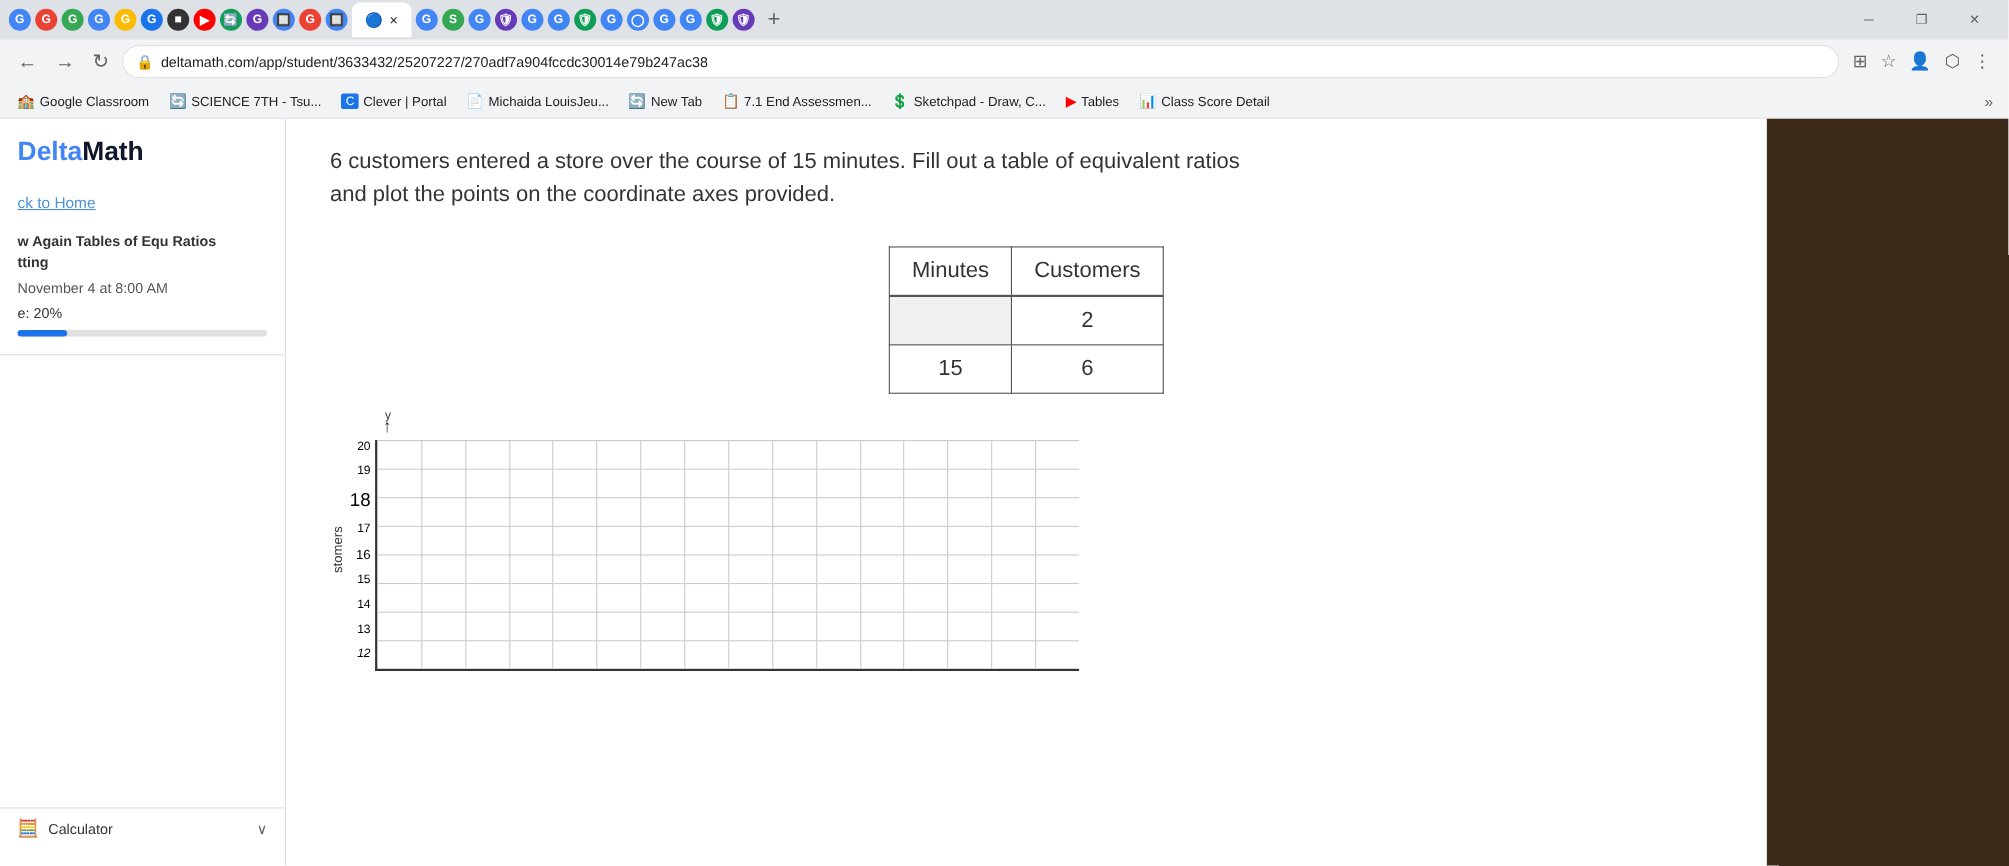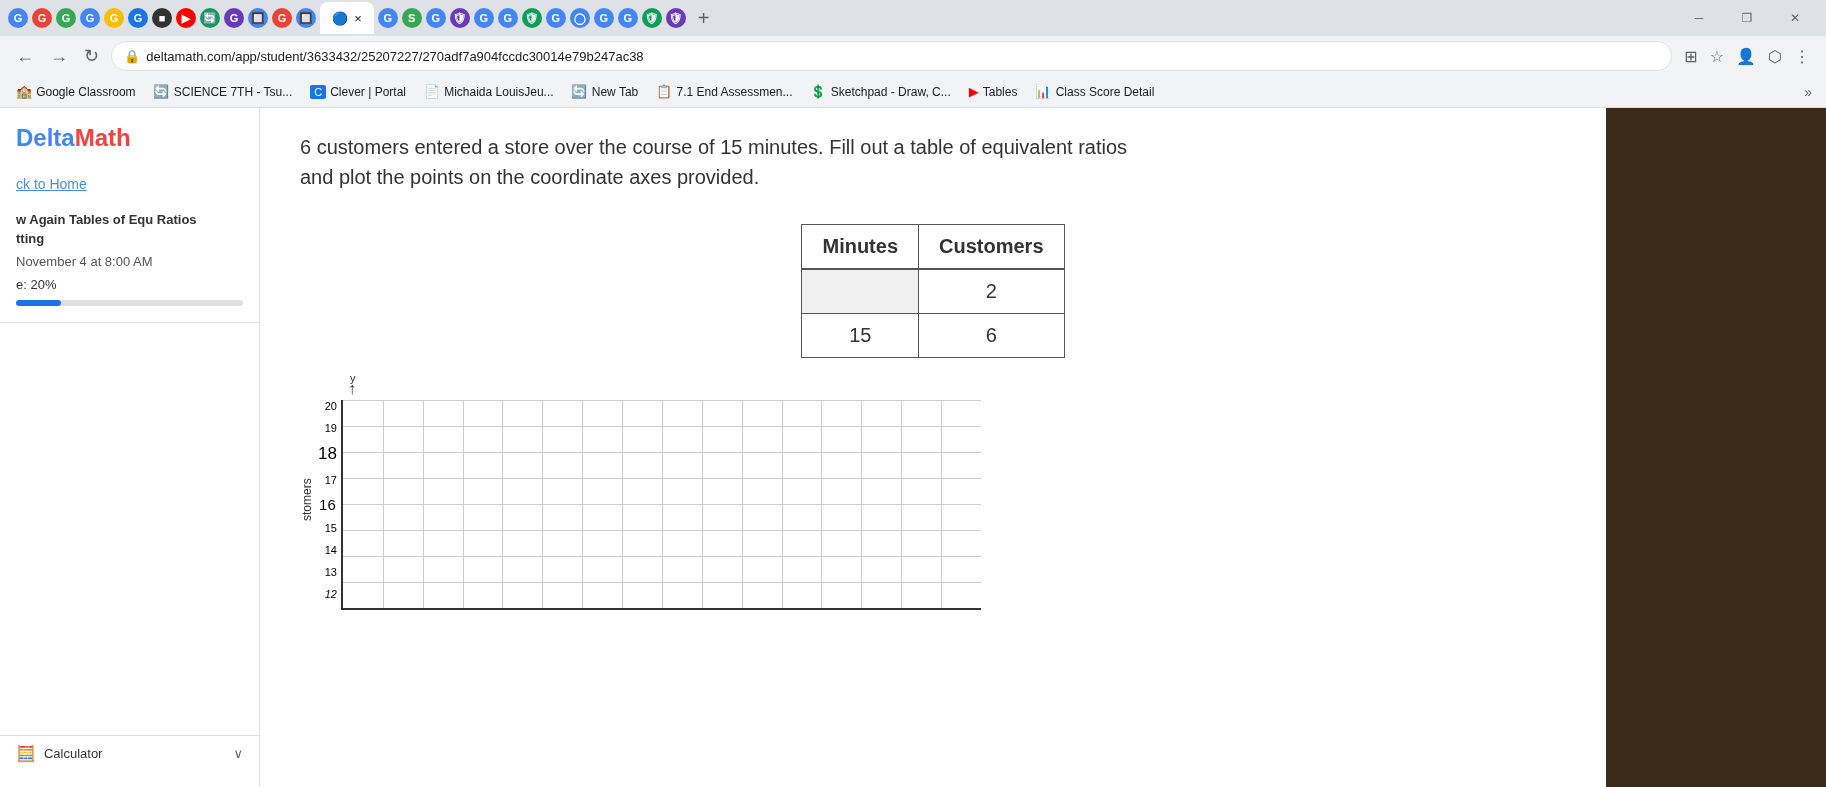--- a/index.html
+++ b/index.html
@@ -105,21 +105,21 @@
     .content-area { flex: 1; background: #fff; overflow: auto; padding: 24px 40px; position: relative; }
 
     
     .problem-text { font-size: 20px; color: #333; line-height: 1.5; max-width: 860px; margin-bottom: 32px; }
 
     
     .ratio-table { border-collapse: collapse; margin: 0 auto; min-width: 220px; }
     .ratio-table th, .ratio-table td {
       border: 1px solid #555; padding: 10px 20px; text-align: center; font-size: 20px; color: #333;
     }
-    .ratio-table th { font-weight: bold; border-bottom: 2px solid #555; }
+    .ratio-table th { font-weight: normal; border-bottom: 2px solid #555; }
     .ratio-table .input-cell {
       background: #f0f0f0; min-width: 80px;
     }
     .ratio-table input {
       border: none; background: transparent; width: 60px; text-align: center; font-size: 20px; outline: none;
     }
 
     
     .graph-area { margin-top: 32px; display: flex; align-items: flex-start; position: relative; }
 
@@ -232,21 +232,21 @@
       <span class="bookmark-label">Class Score Detail</span>
     </div>
     <div class="bookmark-more">»</div>
   </div>
 </div>
 
 <div class="main-layout">
 
   <div class="sidebar">
     <div class="sidebar-logo">
-      <span>Delta</span><span style="color:#ef4444;">Math</span>
+      <span>Delta</span><span style="color:#0f172a;">Math</span>
     </div>
 
     <div class="sidebar-nav-item">ck to Home</div>
 
     <div class="sidebar-section">
       <div class="sidebar-section-title">w Again Tables of Equ Ratios</div>
       <div class="sidebar-subtitle">tting</div>
     </div>
     <div class="sidebar-date">November 4 at 8:00 AM</div>
     <div class="sidebar-score">e: 20%</div>
@@ -301,21 +301,21 @@
         <div style="position:absolute; left:30px; top:-10px; font-size:16px; color:#333;">↑</div>
         <div style="font-size:11px; position:absolute; left:32px; top:-18px; color:#333;">y</div>
 
         <div style="display:flex;">
 
           <div style="display:flex; flex-direction:column; justify-content:space-between; height:200px; padding-right:4px; text-align:right; margin-top:10px;">
             <span style="font-size:11px;">20</span>
             <span style="font-size:11px;">19</span>
             <span style="font-size:17px;">18</span>
             <span style="font-size:11px;">17</span>
-            <span style="font-size:15px;text-align:center;">16</span>
+            <span style="font-size:12px;">16</span>
             <span style="font-size:11px;">15</span>
             <span style="font-size:11px;">14</span>
             <span style="font-size:11px;">13</span>
             <span style="font-size:11px;font-style:italic;">12</span>
           </div>
 
           <div style="position:relative; border-left: 2px solid #333; border-bottom: 2px solid #333; width: 640px; height: 210px; margin-top:10px;">
 
             <div style="position:absolute; top:0%; left:0; right:0; border-top:1px solid #ccc;"></div>
             <div style="position:absolute; top:12.5%; left:0; right:0; border-top:1px solid #ccc;"></div>

